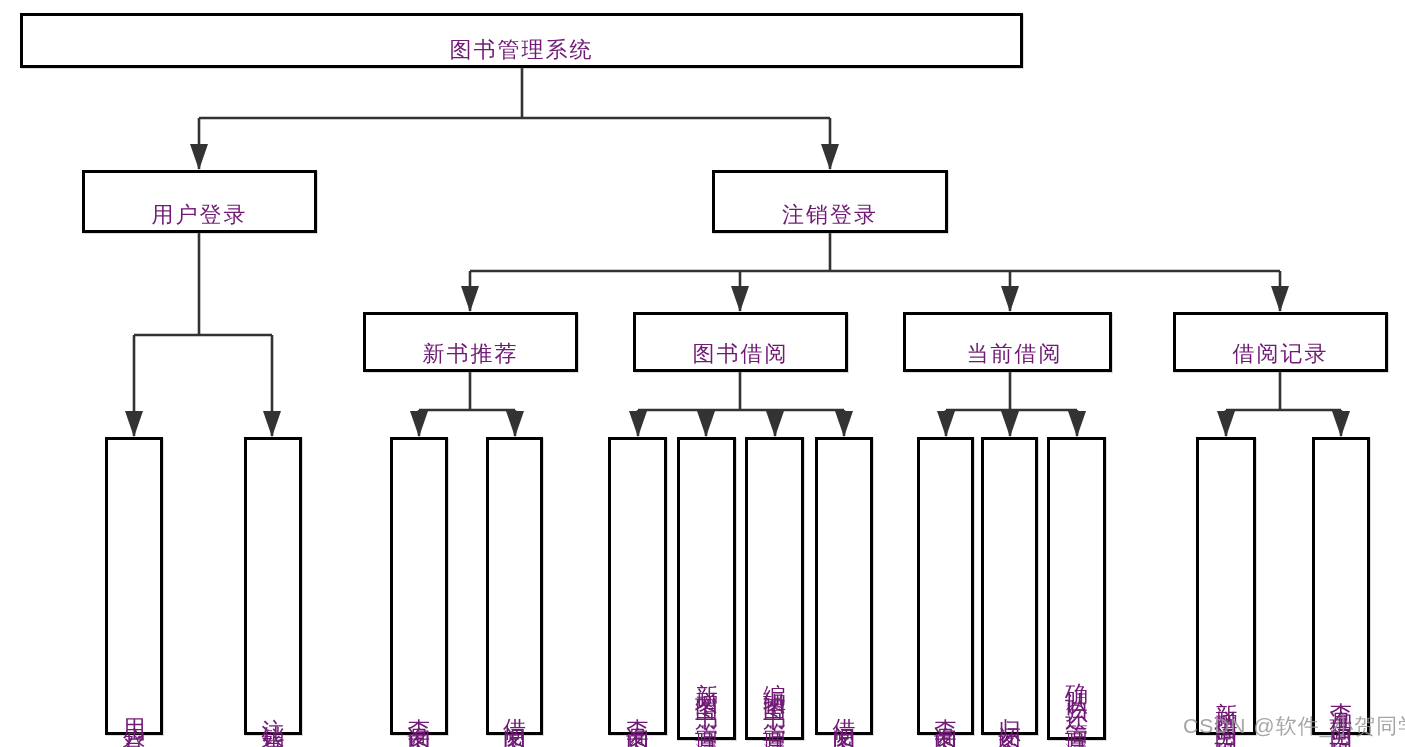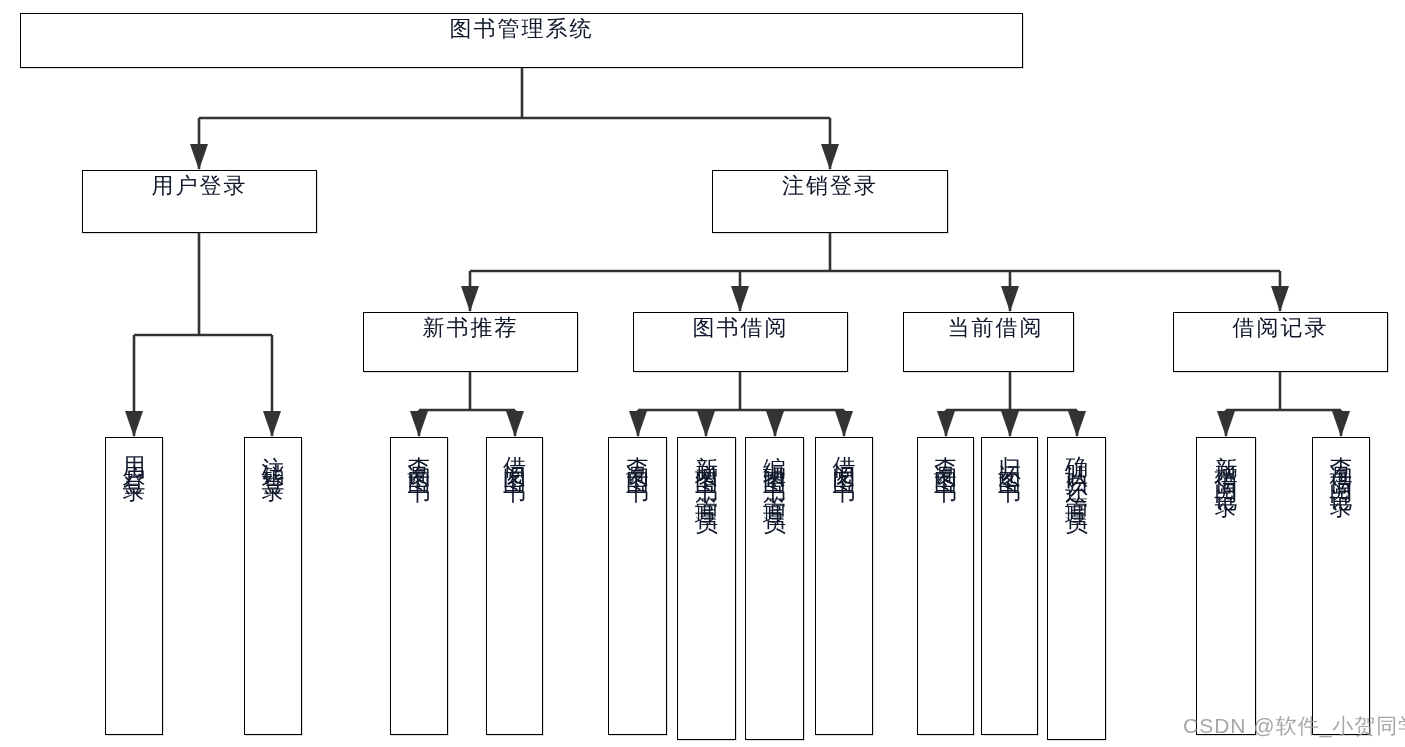--- a/index.html
+++ b/index.html
@@ -17,26 +17,26 @@
   }
   .wires {
     position: absolute;
     left: 0; top: 0;
     width: 1405px;
     height: 747px;
   }
   .box {
     position: absolute;
     box-sizing: border-box;
-    border: 1px solid #000000;
+    border: 3px solid #000000;
     background: #ffffff;
     display: flex;
-    align-items: flex-start;
+    align-items: flex-end;
     justify-content: center;
-    color: #0f172a;
+    color: #701a75;
     box-shadow: 1px 1px 0 rgba(120,120,120,0.25);
   }
   .h-label {
     font-size: 22px;
     letter-spacing: 2px;
     white-space: nowrap;
   }
   .v-label {
     writing-mode: vertical-rl;
     text-orientation: mixed;
@@ -44,21 +44,21 @@
     letter-spacing: 8px;
     line-height: 1;
     white-space: nowrap;
   }
   
   #n-root { left: 20px;  top: 13px;  width: 1003px; height: 55px; }
   #n-l2a  { left: 82px;  top: 170px; width: 235px;  height: 63px; }
   #n-l2b  { left: 712px; top: 170px; width: 236px;  height: 63px; }
   #n-l3a  { left: 363px; top: 312px; width: 215px;  height: 60px; }
   #n-l3b  { left: 633px; top: 312px; width: 215px;  height: 60px; }
-  #n-l3c  { left: 903px; top: 312px; width: 171px;  height: 60px; padding-left: 14px; }
+  #n-l3c  { left: 903px; top: 312px; width: 209px;  height: 60px; padding-left: 14px; }
   #n-l3d  { left: 1173px; top: 312px; width: 215px; height: 60px; }
   .leaf   { top: 437px; height: 298px; width: 58px; }
   .leaf.tall { height: 303px; }
   #n-g1c1 { left: 105px; }
   #n-g1c2 { left: 244px; }
   #n-g2c1 { left: 390px; }
   #n-g2c2 { left: 486px; width: 57px; }
   #n-g3c1 { left: 608px; width: 59px; }
   #n-g3c2 { left: 677px; width: 59px; }
   #n-g3c3 { left: 745px; width: 59px; }

